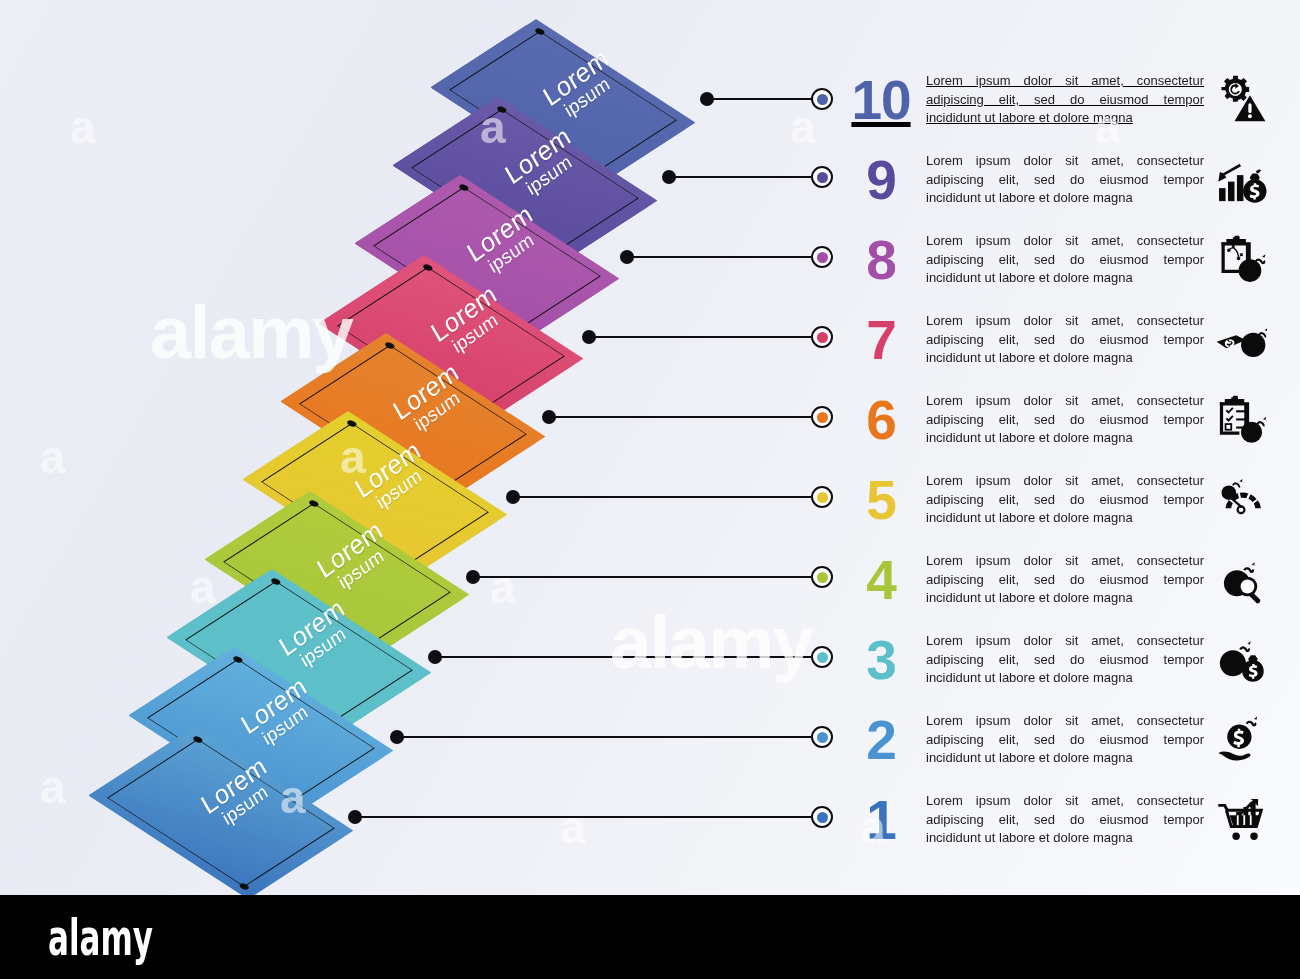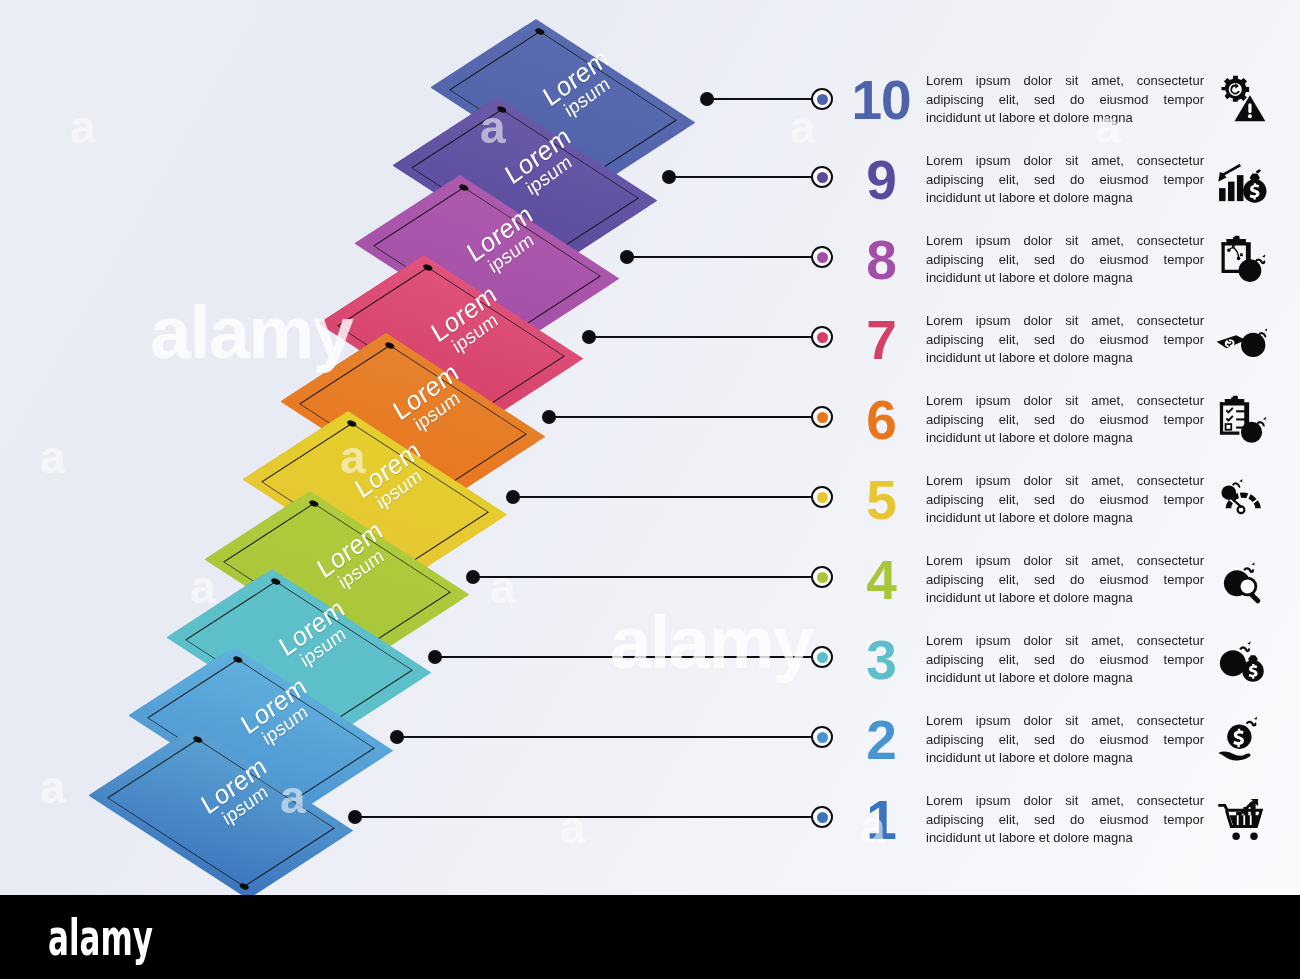--- a/index.html
+++ b/index.html
@@ -424,21 +424,21 @@
       <div class="conn" style="left: 348px; top: 810px; width: 476px;">
         <div class="knob"></div>
         <div class="bar"></div>
         <div class="ring">
           <i style="background: rgb(59, 116, 189);"></i>
         </div>
       </div>
     </div>
 
   <div class="rows" id="rows-layer">
-      <div class="row" style="top: 58px;">
+      <div class="row" style="top: 58px; text-decoration: underline;">
         <div class="num" style="color: rgb(79, 99, 171);">10</div>
         <div class="txt">Lorem ipsum dolor sit amet, consectetur adipiscing elit, sed do eiusmod tempor incididunt ut labore et dolore magna</div>
         <div class="ico">
     <svg viewBox="0 0 64 64" fill="#0b0b0b">
       <path d="M8 16h4l1.6-4-2.6-3 4.2-4.2 3 2.6 4-1.6V2h6v3.8l4 1.6 3-2.6 4.2 4.2-2.6 3 1.6 4H42v6h-3.8l-1.6 4 2.6 3-4.2 4.2-3-2.6-4 1.6V34h-6v-3.8l-4-1.6-3 2.6L11.8 27l2.6-3-1.6-4H8z"></path>
       <circle cx="25" cy="19" r="8" fill="#fff"></circle>
       <path d="M25 13a6 6 0 1 0 5.6 8h-2.4a3.8 3.8 0 1 1-3.2-5.6v2.8l4.4-3.4L25 11.2z" fill="#0b0b0b"></path>
       <path d="M43 26 62 58H24z"></path>
       <rect x="41" y="36" width="4" height="12" rx="2" fill="#fff"></rect>
       <circle cx="43" cy="52" r="2.4" fill="#fff"></circle>

